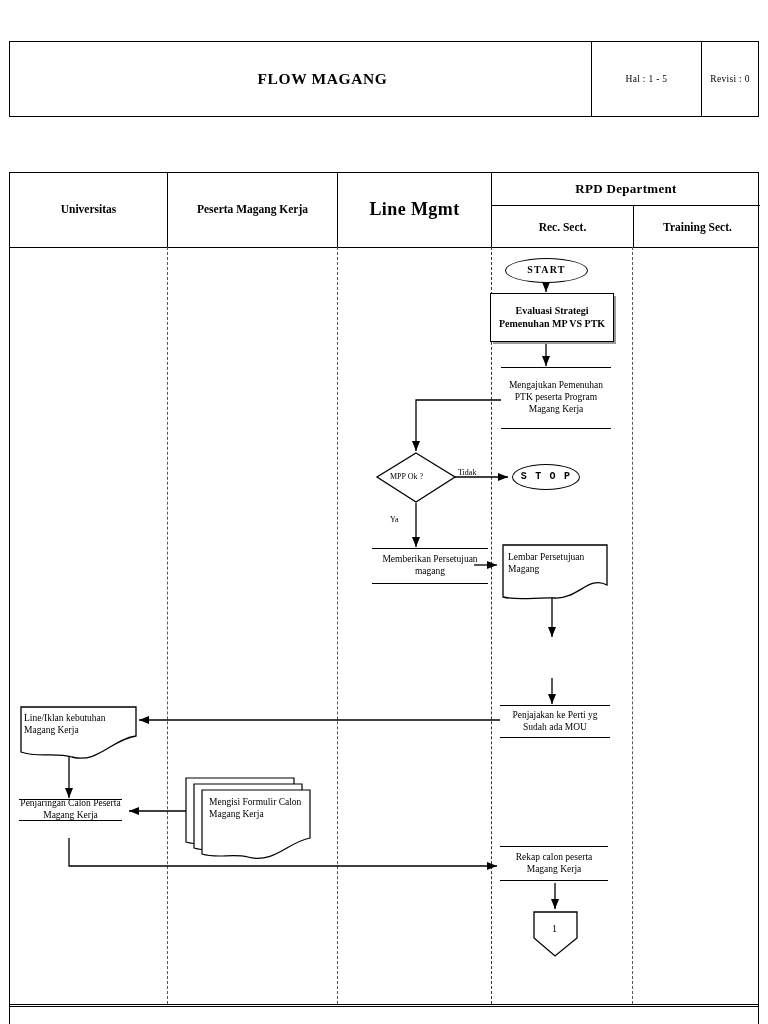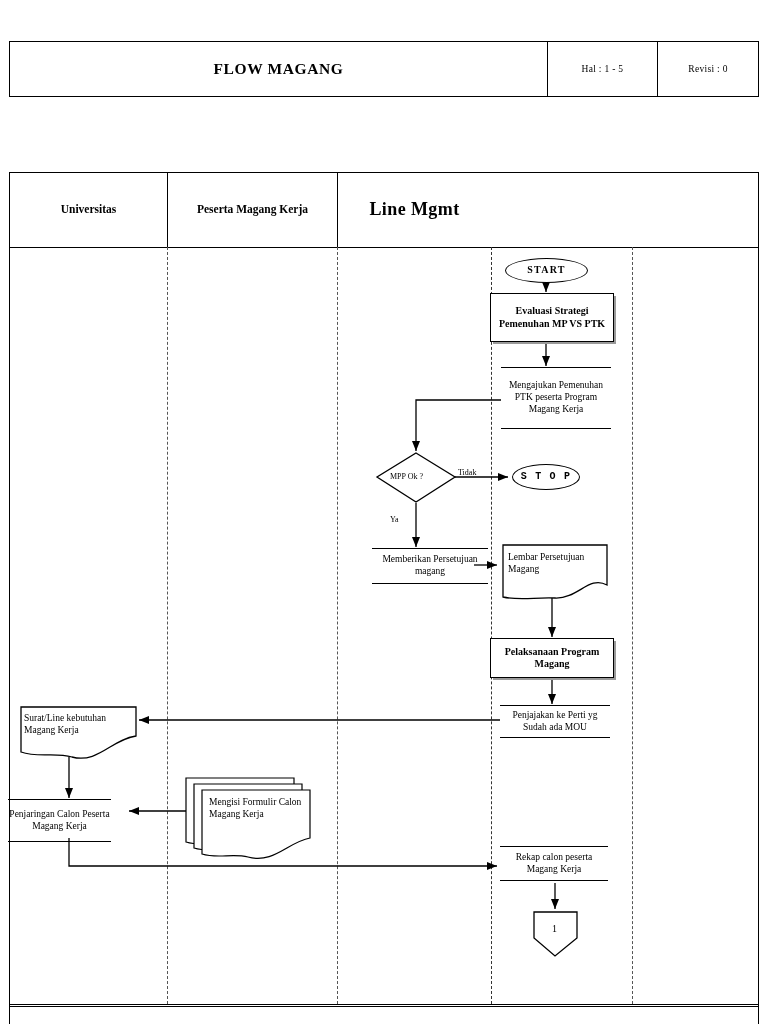--- a/index.html
+++ b/index.html
@@ -20,24 +20,25 @@
     left: 0; top: 0;
     width: 768px; height: 1024px;
   }
 
   
   .title-block {
     position: absolute;
     left: 9px;
     top: 41px;
     width: 750px;
-    height: 56px;
+    height: 76px;
     border: 1.5px solid #000;
     box-sizing: border-box;
     display: flex;
+    padding-left: 44px;
   }
   .title-cell-main {
     flex: 0 0 537px;
     display: flex;
     align-items: center;
     justify-content: center;
     box-sizing: border-box;
   }
   .title-text {
     font-size: 15.5px;
@@ -243,20 +244,25 @@
     <div class="title-cell-sub last">Revisi : 0</div>
   </div>
 
   <div class="lane-table">
 
     <div class="lane-header-row">
       <div class="lane-head h1">Universitas</div>
       <div class="lane-head h2">Peserta Magang Kerja</div>
       <div class="lane-head h3">Line Mgmt</div>
 
+      <div class="rpd-group">
+        <div class="rpd-title">RPD Department</div>
+        <div class="rpd-sub s1">Rec. Sect.</div>
+        <div class="rpd-sub s2">Training Sect.</div>
+      </div>
     </div>
 
     <div class="header-sep"></div>
 
     <div class="lane-div d1"></div>
     <div class="lane-div d2"></div>
     <div class="lane-div d3"></div>
     <div class="lane-div d4"></div>
 
     <div class="bottom-rule"></div>
@@ -333,27 +339,26 @@
   <div class="edge-label" style="left:458px; top:468px;">Tidak</div>
 
   <div class="edge-label" style="left:390px; top:515px;">Ya</div>
 
   <div class="node oval" style="left:512px; top:464px; width:68px; height:26px;font-family:Liberation Mono, monospace;">S T O P</div>
 
   <div class="node proc-open" style="left:372px; top:548px; width:116px; height:36px;">Memberikan Persetujuan magang</div>
 
   <div class="doc-text" style="left:508px; top:551px; width:100px;">Lembar Persetujuan Magang</div>
 
-  <div class="node proc-bold" style="left:490px; top:638px; width:124px; height:40px; padding:2px 4px;">Pelaksanaan Program Magang</div>
 
   <div class="node proc-open" style="left:500px; top:705px; width:110px; height:33px;">Penjajakan ke Perti yg Sudah ada MOU</div>
 
-  <div class="doc-text" style="left:24px; top:712px; width:112px;">Surat/Line kebutuhan Magang Kerja</div>
-
-  <div class="node proc-open" style="left:8px; top:799px; width:103px; height:43px;">Penjaringan Calon Peserta Magang Kerja</div>
+  <div class="doc-text" style="left:24px; top:712px; width:112px;">Line/Iklan kebutuhan Magang Kerja</div>
+
+  <div class="node proc-open" style="left:19px; top:799px; width:103px; height:22px;">Penjaringan Calon Peserta Magang Kerja</div>
 
   <div class="doc-text" style="left:209px; top:796px; width:100px;">Mengisi Formulir Calon Magang Kerja</div>
 
   <div class="node proc-open" style="left:500px; top:846px; width:108px; height:35px;">Rekap calon peserta Magang Kerja</div>
 
   <div class="pent-num" style="left:552px; top:923px;">1</div>
 
 </div>
 
 </body></html>

